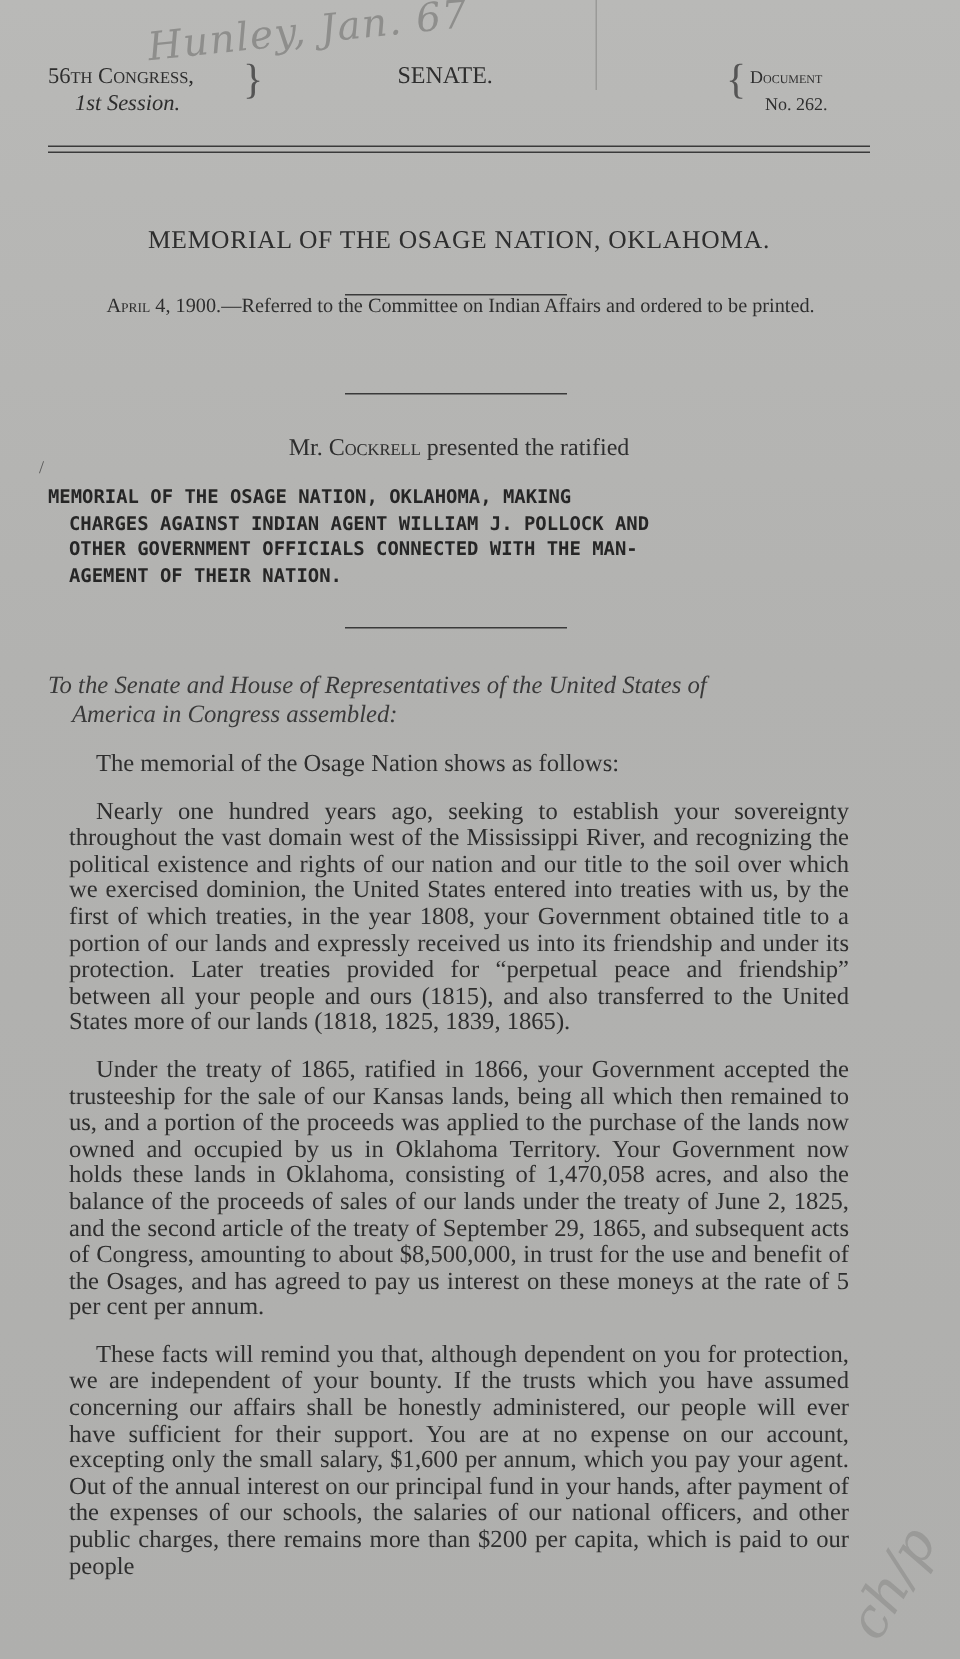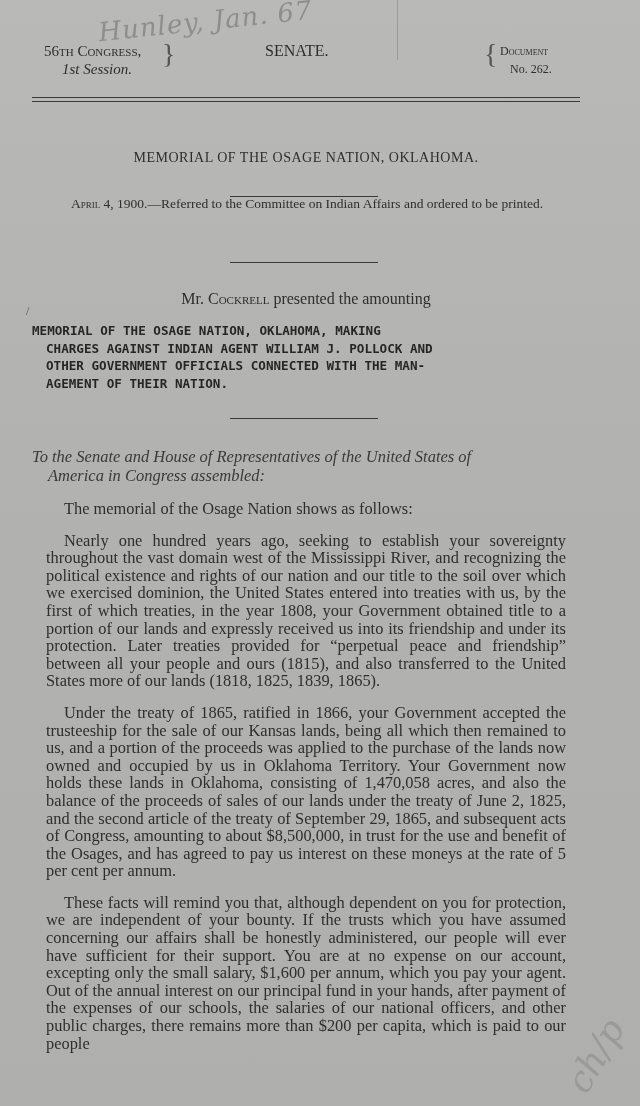--- a/index.html
+++ b/index.html
@@ -22,35 +22,35 @@
       position: absolute; left: 98px; top: 6px;
       font-family: "DejaVu Serif", serif; font-style: italic;
       font-size: 26px; color: #8e8e8c; letter-spacing: 1px;
       transform: rotate(-6deg);
     }
     .hw-corner {
       position: absolute; left: 556px; top: 1035px;
       font-family: "DejaVu Serif", serif; font-style: italic;
       font-size: 36px; color: #9a9a98; transform: rotate(-60deg);
     }
-    .hdr-left { position: absolute; left: 44px; top: 42px; font-size: 15px; line-height: 18px; }
+    .hdr-left { position: absolute; left: 32px; top: 42px; font-size: 15px; line-height: 18px; }
     .hdr-left .sc { font-variant: small-caps; }
     .hdr-left .sess { display: block; padding-left: 18px; font-style: italic; }
     .brace { position: absolute; font-size: 28px; color: #555; line-height: 28px; }
     .hdr-center { position: absolute; left: 265px; top: 42px; font-size: 16px; }
     .hdr-right { position: absolute; left: 500px; top: 42px; font-size: 12px; line-height: 18px; }
     .hdr-right .sc { font-variant: small-caps; }
     .hdr-right .num { display: block; padding-left: 10px; }
     .double-rule {
       position: absolute; left: 32px; top: 97px; width: 548px; height: 3px;
       border-top: 1px solid #3a3a3a; border-bottom: 1px solid #3a3a3a;
     }
     .title {
       position: absolute; left: 0; top: 150px; width: 612px; text-align: center;
-      font-size: 14px; letter-spacing: 0.5px;
+      font-size: 17px; letter-spacing: 0.5px;
     }
     .rule { position: absolute; height: 1px; background: #3a3a3a; }
     .referral {
       position: absolute; left: 32px; top: 194px; width: 550px;
       font-size: 13.5px; line-height: 19px; text-align: center;
     }
     .referral .sc { font-variant: small-caps; }
     .presented {
       position: absolute; left: 0; top: 290px; width: 612px; text-align: center; font-size: 16px;
     }
@@ -97,21 +97,21 @@
 
   <div class="title">MEMORIAL OF THE OSAGE NATION, OKLAHOMA.</div>
   <div class="rule" style="left:230px; top:196px; width:148px;"></div>
 
   <div class="referral">
     <span class="sc">April 4, 1900.</span><span>—Referred to the Committee on Indian Affairs and ordered to be printed.</span>
   </div>
   <div class="rule" style="left:230px; top:262px; width:148px;"></div>
 
   <div class="presented">
-    <span>Mr. </span><span class="sc">Cockrell</span><span> presented the amounting</span>
+    <span>Mr. </span><span class="sc">Cockrell</span><span> presented the ratified</span>
   </div>
   <div class="tick">/</div>
 
   <div class="heading">
     <span class="line">MEMORIAL  OF  THE  OSAGE  NATION,  OKLAHOMA,  MAKING</span>
     <span class="line indent">CHARGES AGAINST INDIAN AGENT WILLIAM J. POLLOCK AND</span>
     <span class="line indent">OTHER GOVERNMENT OFFICIALS CONNECTED WITH THE MAN-</span>
     <span class="line indent">AGEMENT OF THEIR NATION.</span>
   </div>
   <div class="rule" style="left:230px; top:418px; width:148px;"></div>

